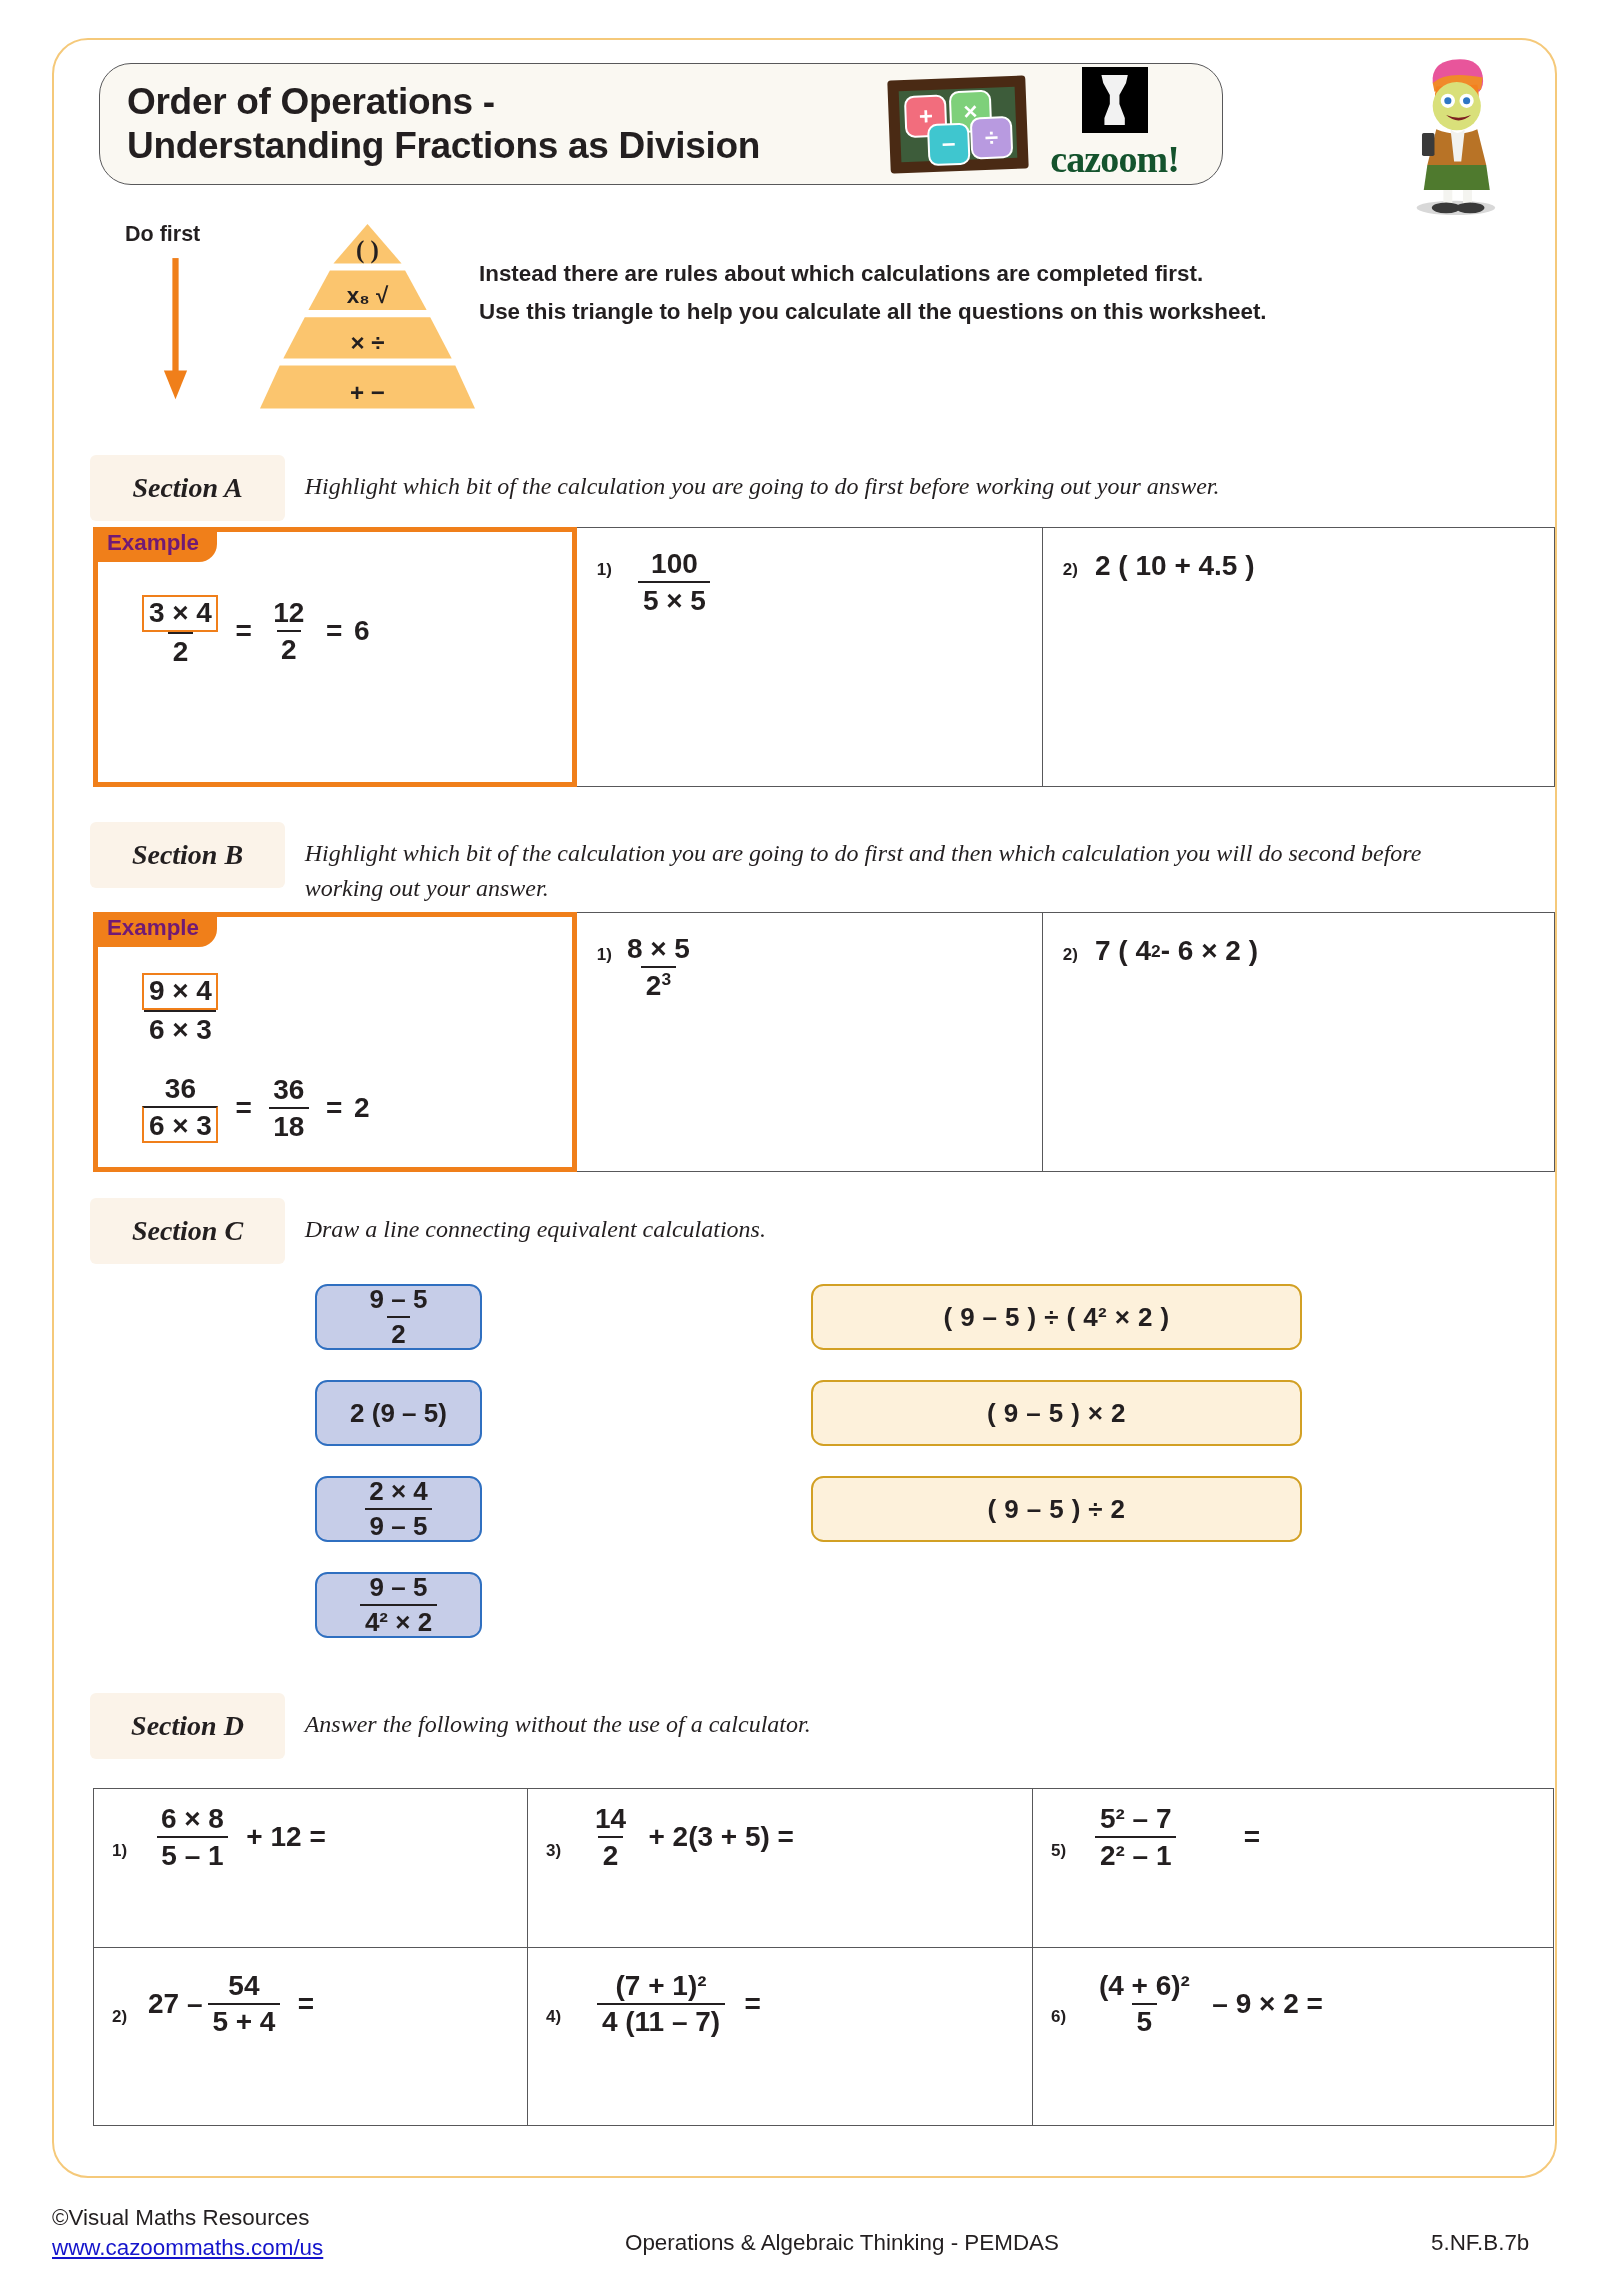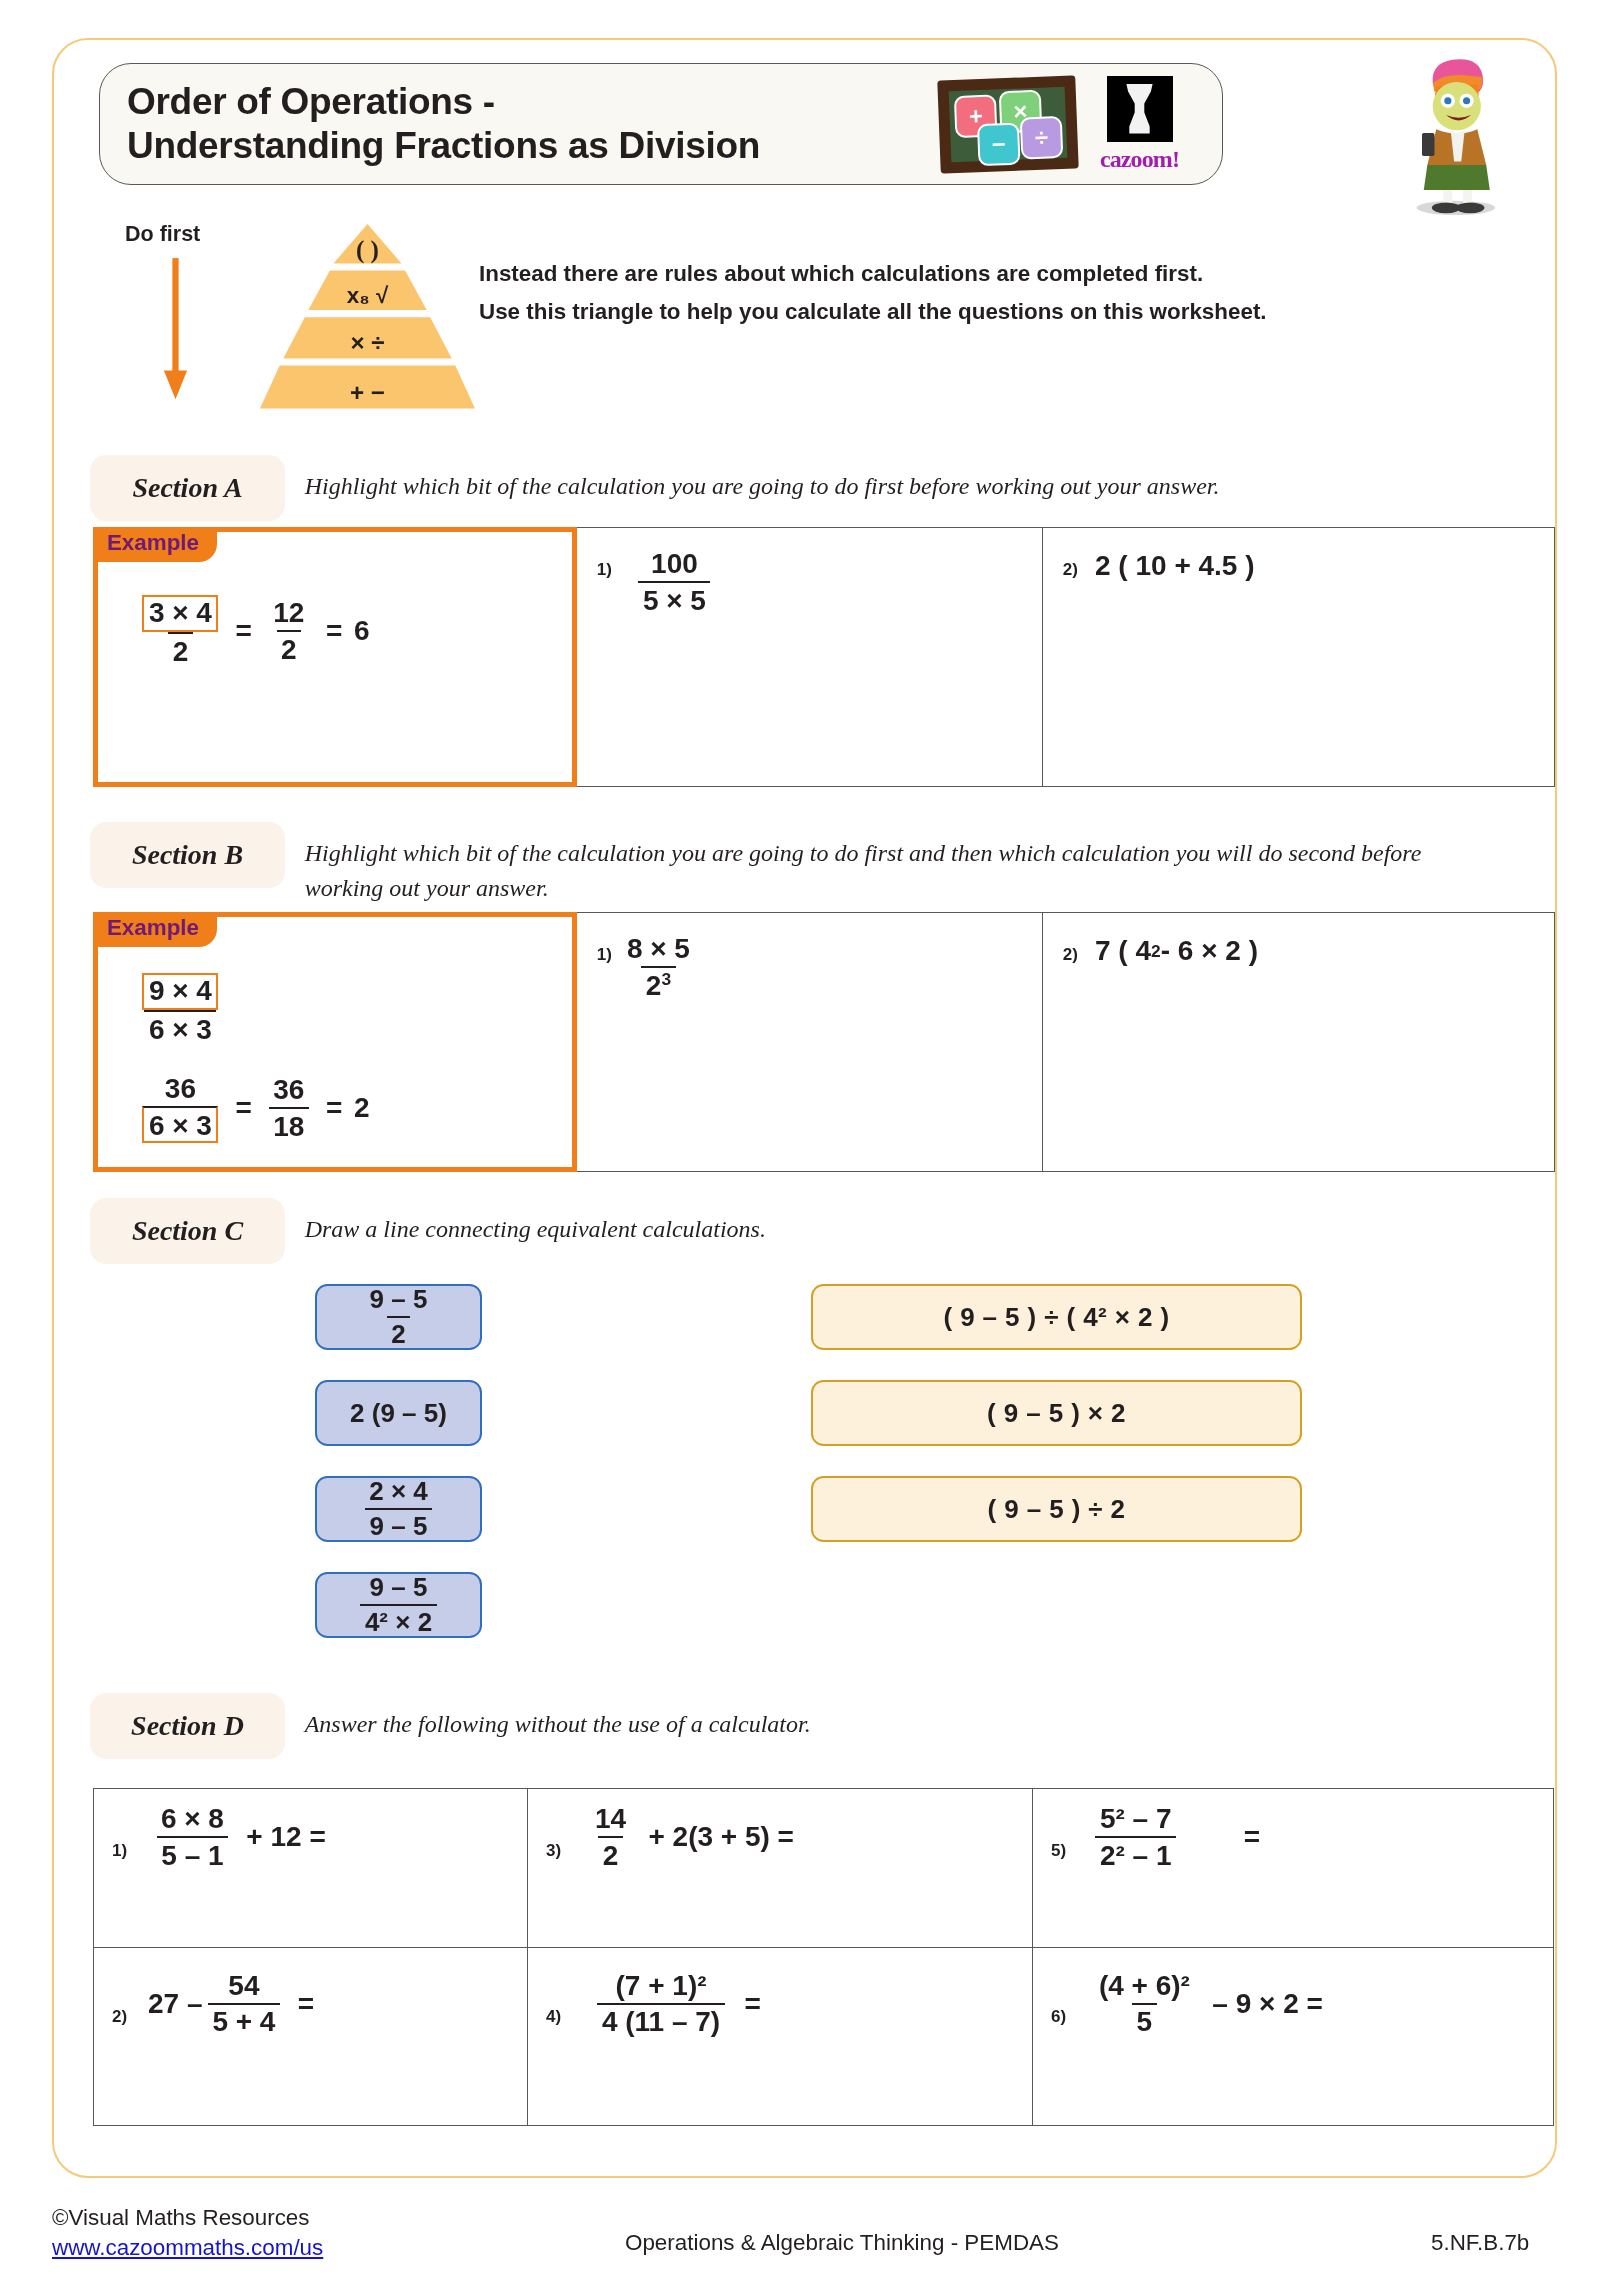--- a/index.html
+++ b/index.html
@@ -58,42 +58,42 @@
   .cazoom-mark{
     width:66px;height:66px;background:#000;
     display:flex;align-items:center;justify-content:center;
   }
   .cazoom-glass{
     width:30px;height:50px;background:#f2f2f2;
     clip-path:polygon(6% 0,94% 0,88% 16%,66% 40%,66% 58%,84% 86%,84% 100%,16% 100%,16% 86%,34% 58%,34% 40%,12% 16%);
   }
   .cazoom-word{
     font-family:"Liberation Serif",serif;font-weight:bold;
-    font-size:24px;letter-spacing:-0.9px;margin-top:4px;color:#a21caf;
+    font-size:38px;letter-spacing:-0.9px;margin-top:4px;color:#14532d;
   }
 
   
   .mascot{position:absolute;left:1397px;top:47px;width:116px;height:170px;}
 
   
   .do-first{
     position:absolute;left:125px;top:222px;
     font-weight:bold;font-size:21.5px;color:#231f20;
   }
   .arrow-down{position:absolute;left:163px;top:258px;width:25px;height:143px;}
   .pyramid{position:absolute;left:260px;top:224px;width:215px;height:190px;}
   .intro-text{
     position:absolute;left:479px;top:255px;
     font-weight:bold;font-size:22.4px;line-height:1.68;color:#231f20;
   }
 
   
   .sec-head{position:absolute;display:flex;align-items:flex-start;}
   .sec-pill{
-    width:195px;min-height:66px;background:#fbf3e9;border-radius:16px;
+    width:195px;min-height:66px;background:#fbf3e9;border-radius:6px;
     display:flex;align-items:center;justify-content:center;
     font-family:"Liberation Serif",serif;font-weight:bold;font-style:italic;
     font-size:28px;color:#231f20;flex:none;
   }
   .sec-desc{
     font-family:"Liberation Serif",serif;font-style:italic;
     font-size:24px;line-height:1.45;color:#231f20;
     padding-left:19.7px;padding-top:14.3px;max-width:1191px;
   }
 

